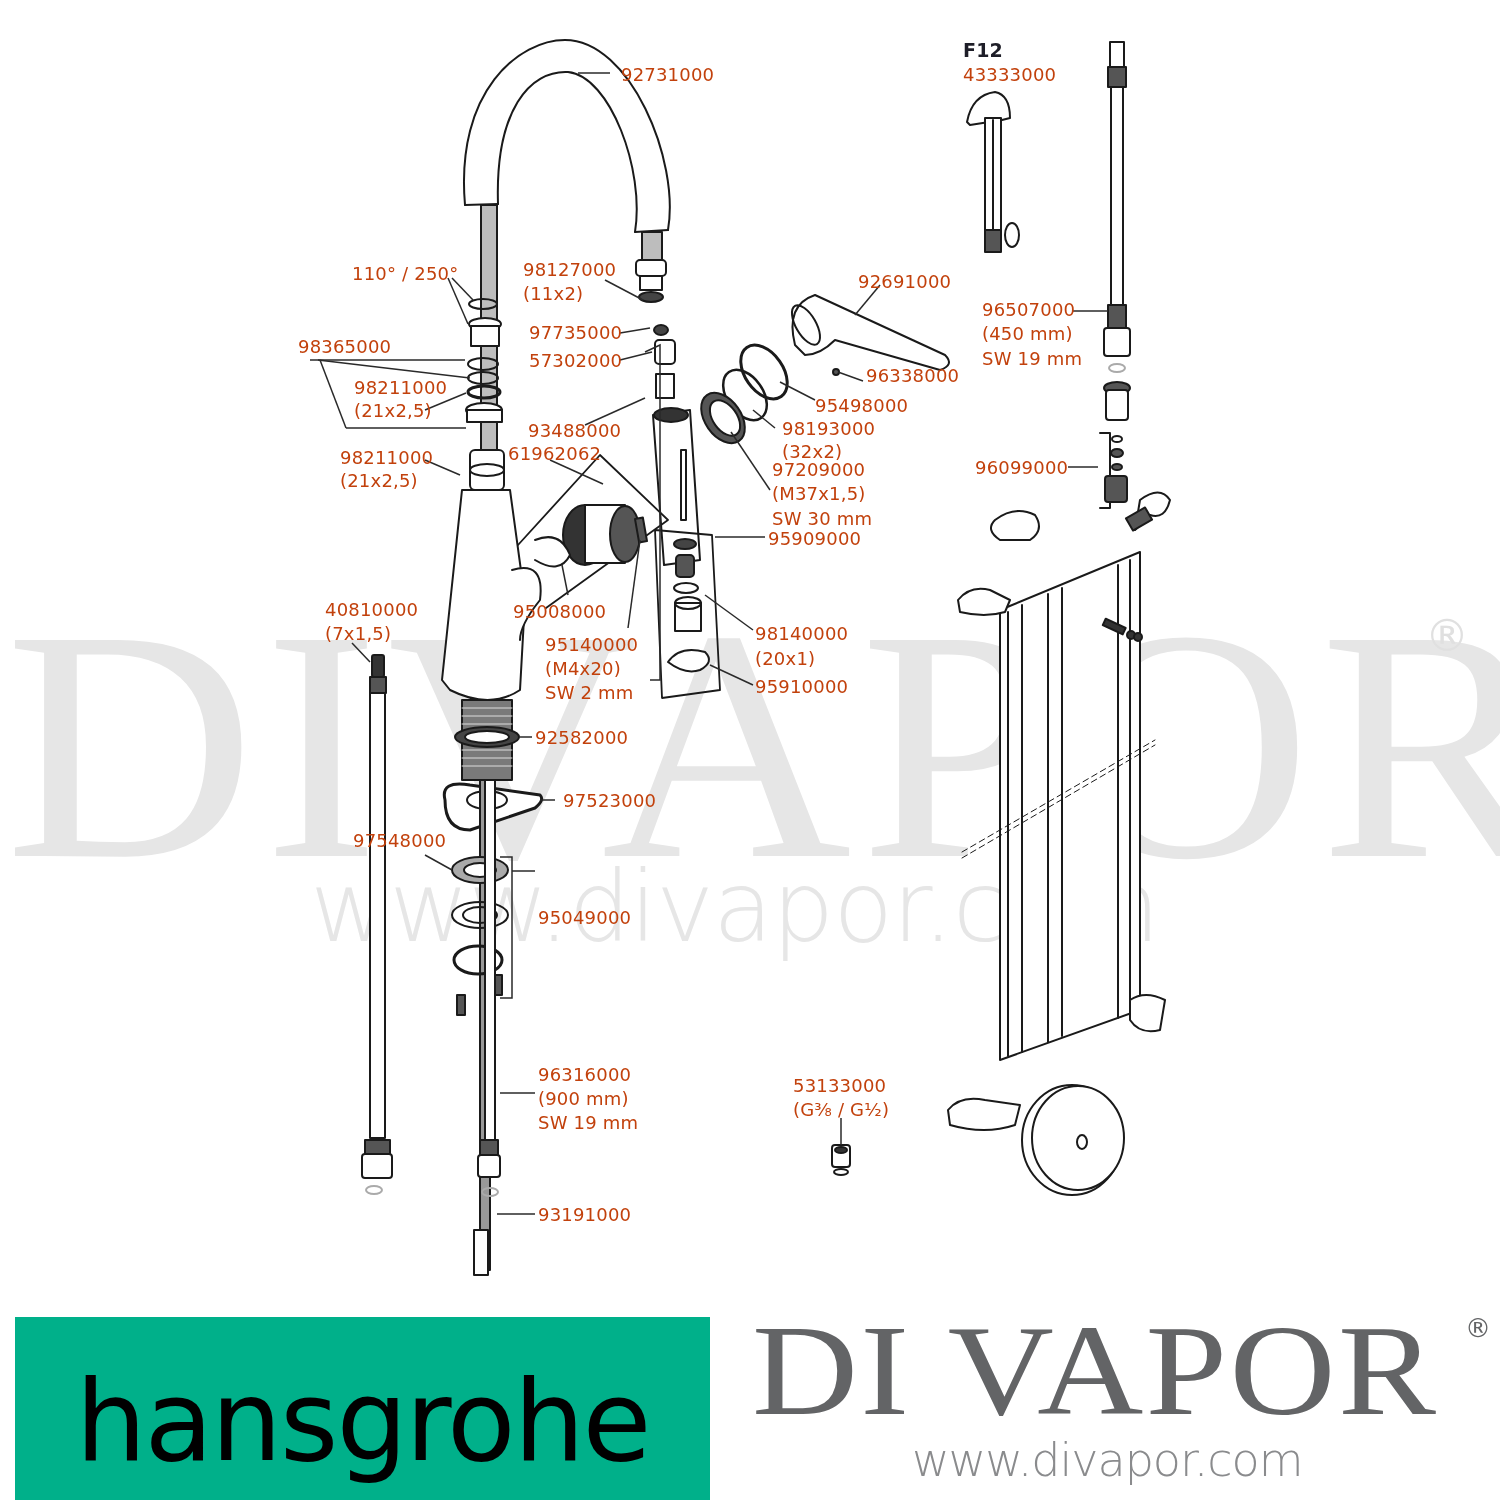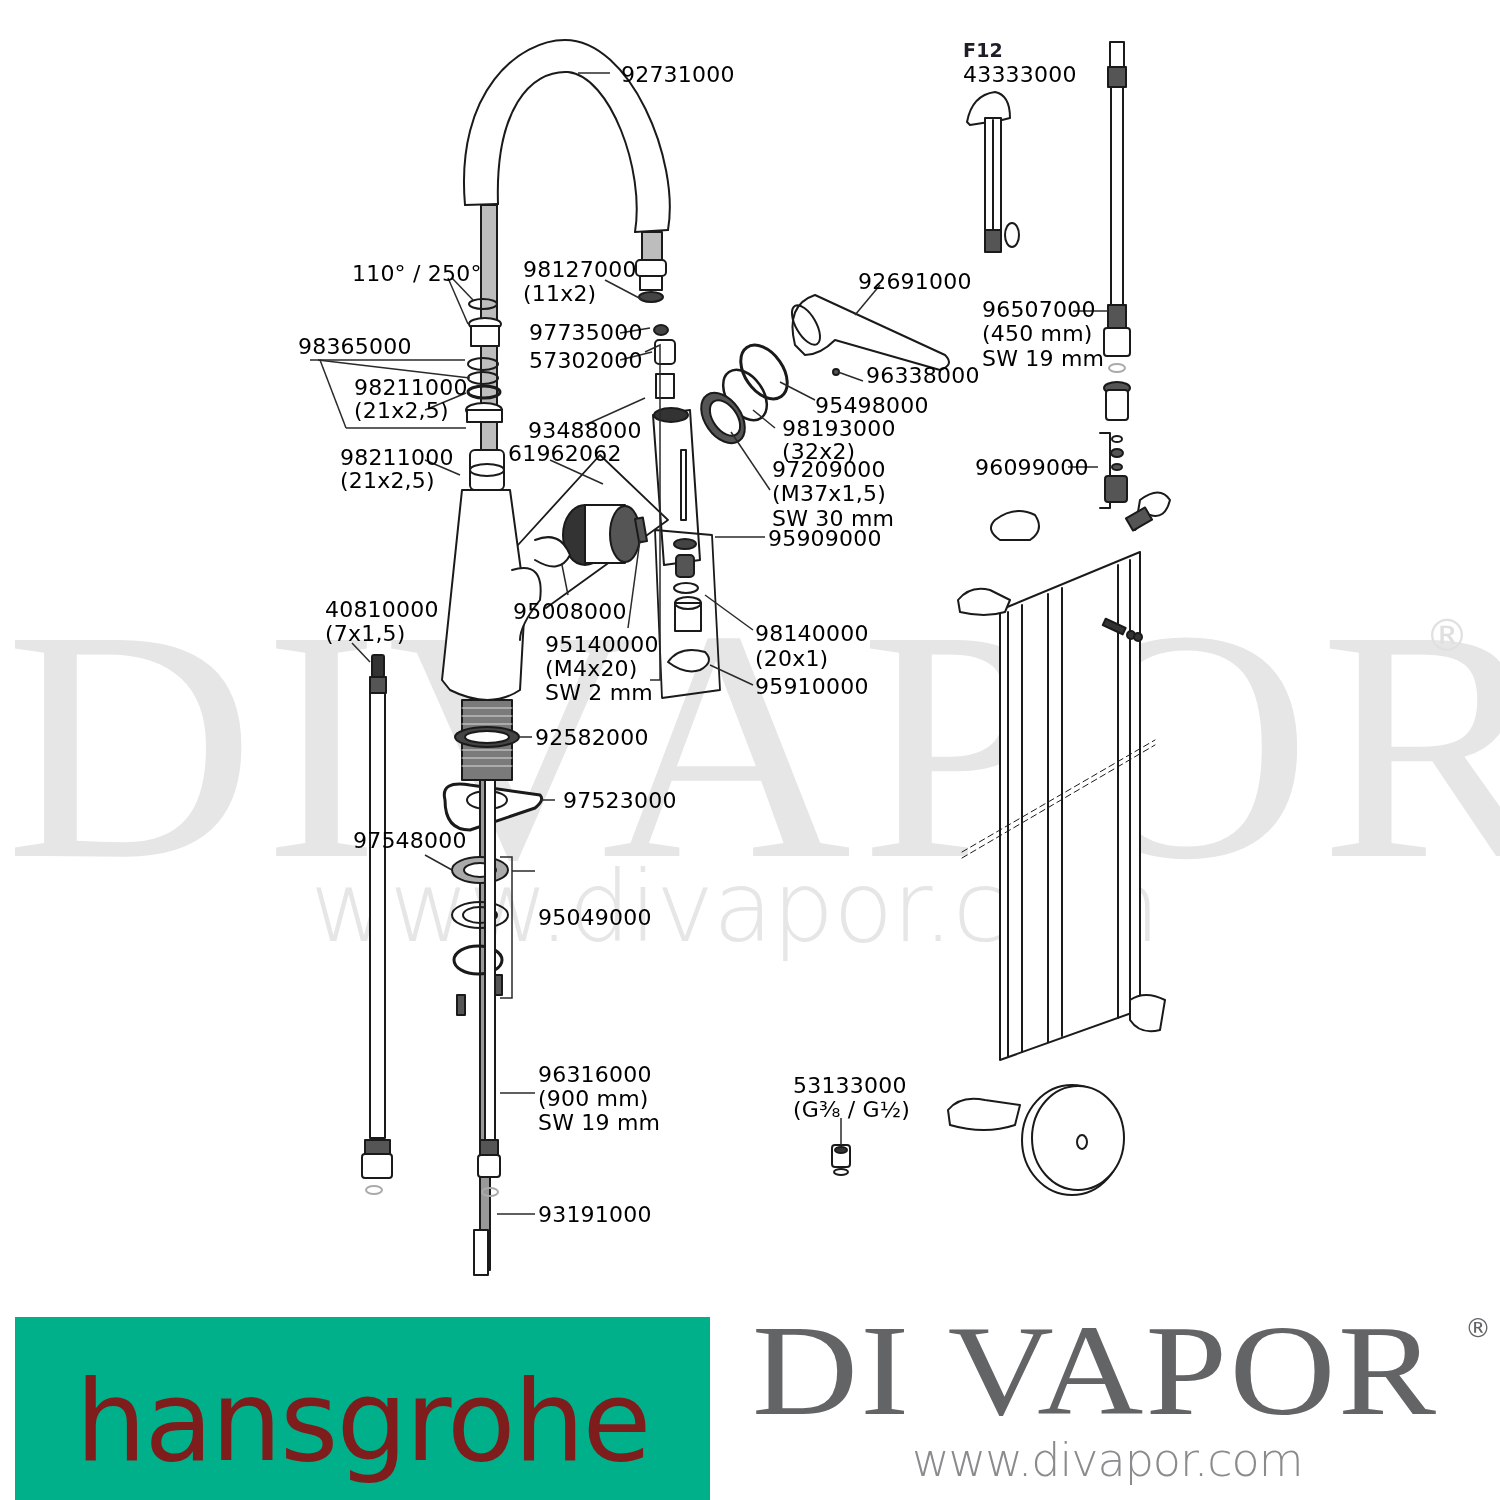--- a/index.html
+++ b/index.html
@@ -1,25 +1,25 @@
 <!DOCTYPE html>
 <html><head>
 <meta charset="utf-8">
 <style>
   html, body { margin: 0; padding: 0; background: #ffffff; }
   body { width: 1500px; height: 1500px; position: relative; overflow: hidden; font-family: "DejaVu Sans", sans-serif; }
   .canvas { position: absolute; left: 0; top: 0; width: 1500px; height: 1500px; }
   .wm-big { position: absolute; left: 5px; top: 580px; font-family: "Liberation Serif", serif; font-size: 330px; color: #e6e6e6; letter-spacing: 8px; line-height: 1; white-space: nowrap; transform: scaleX(1.05); transform-origin: left top; }
   .wm-reg { position: absolute; left: 1425px; top: 610px; font-family: "DejaVu Sans", sans-serif; font-size: 44px; color: #e0e0e0; }
   .wm-url { position: absolute; left: 310px; top: 850px; font-family: "DejaVu Sans", sans-serif; font-weight: 200; font-size: 98px; color: #e6e6e6; letter-spacing: -1px; white-space: nowrap; }
-  .lbl { position: absolute; font-family: "DejaVu Sans", sans-serif; font-size: 22px; line-height: 24px; color: #000000; white-space: nowrap; letter-spacing: 0.2px; }
+  .lbl { position: absolute; font-family: "DejaVu Sans", sans-serif; font-size: 18px; line-height: 24px; color: #c2410c; white-space: nowrap; letter-spacing: 0.2px; }
   .lbl.bold { font-weight: bold; font-size: 19px; color: #1e1e28; }
   svg.drawing { position: absolute; left: 0; top: 0; }
   .hg-logo { position: absolute; left: 15px; top: 1317px; width: 695px; height: 218px; background: #00b08a; display: flex; align-items: center; justify-content: center; }
-  .hg-text { font-family: "DejaVu Sans", sans-serif; color: #7f1d1d; font-size: 112px; letter-spacing: -2px; line-height: 1; margin-top: -10px; }
+  .hg-text { font-family: "DejaVu Sans", sans-serif; color: #000000; font-size: 112px; letter-spacing: -2px; line-height: 1; margin-top: -10px; }
   .dv-logo { position: absolute; left: 752px; top: 1305px; width: 740px; height: 190px; text-align: right; }
   .dv-text { position: absolute; left: 0; top: 0; font-family: "Liberation Serif", serif; font-size: 130px; color: #636466; letter-spacing: 2px; line-height: 1; white-space: nowrap; transform: scaleX(1.13); transform-origin: left top; }
   .dv-reg { position: absolute; left: 713px; top: 8px; font-family: "DejaVu Sans", sans-serif; font-size: 26px; color: #636466; }
   .dv-url { position: absolute; left: 160px; top: 128px; font-family: "DejaVu Sans", sans-serif; font-weight: 200; font-size: 46px; color: #8a8b8d; letter-spacing: -1px; white-space: nowrap; }
 </style>
 </head>
 <body>
 
 <div class="canvas">
 

